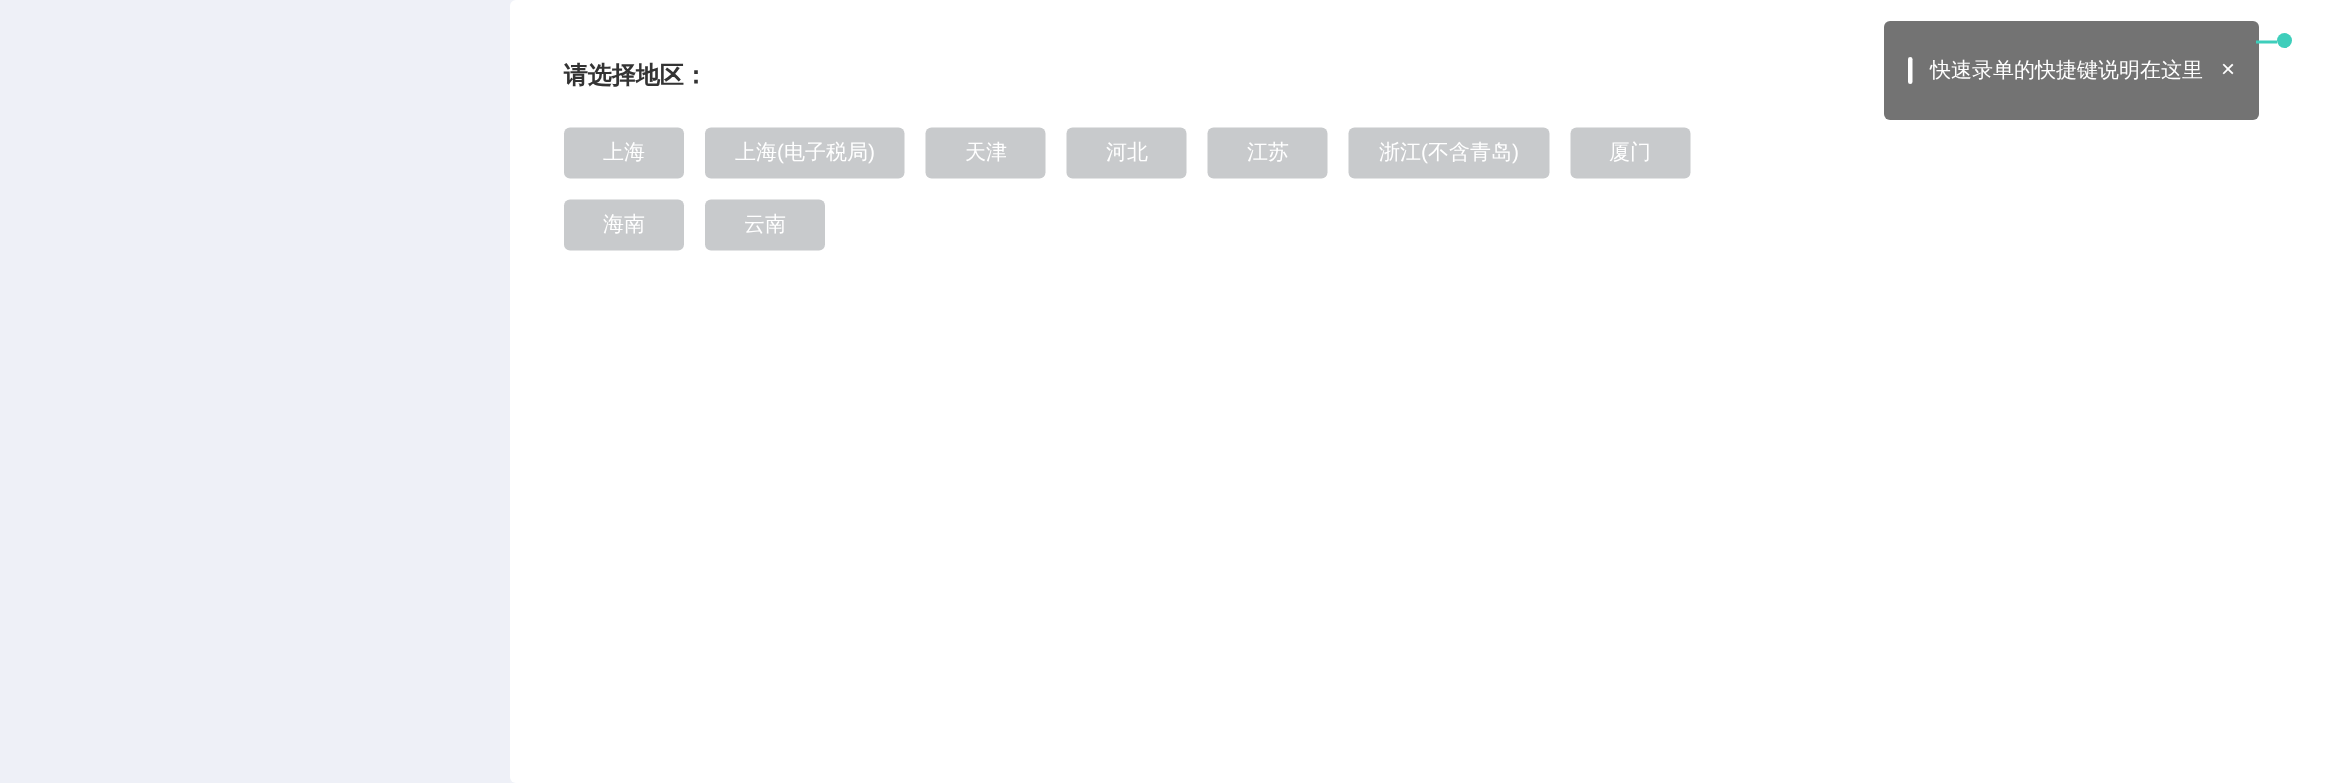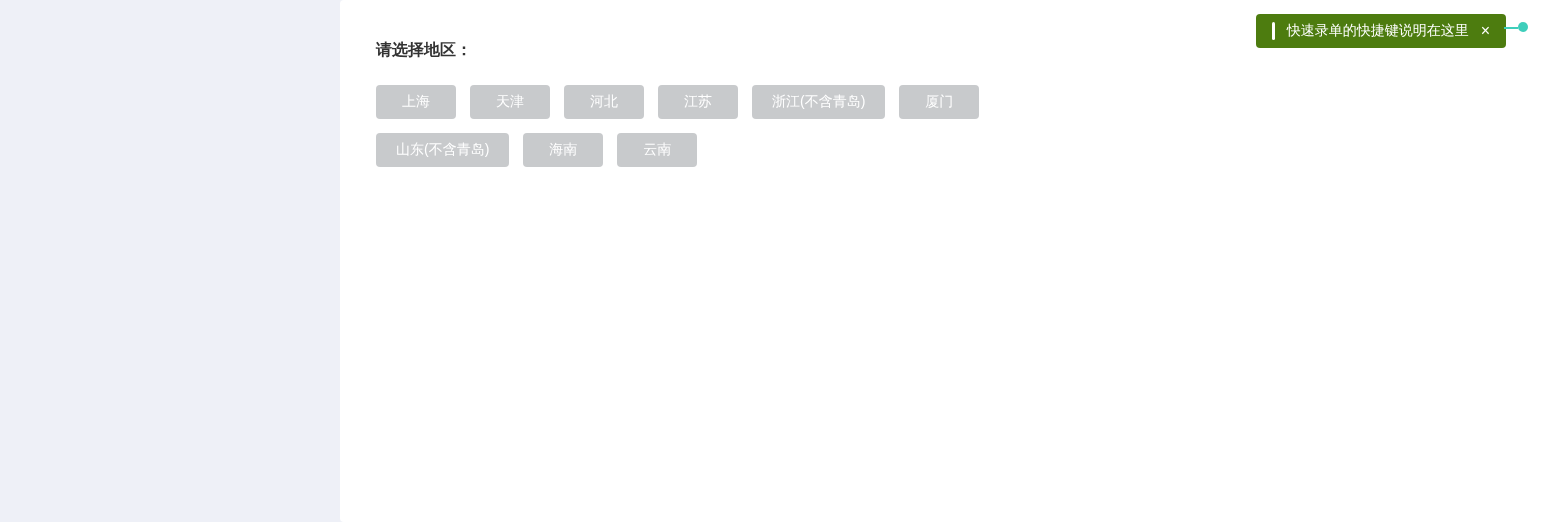--- a/index.html
+++ b/index.html
@@ -66,24 +66,24 @@
       min-width: 80px;
       text-align: center;
       white-space: nowrap;
     }
 
     
     .tooltip-banner {
       position: absolute;
       top: 14px;
       right: 56px;
-      background: #4d7c0f;
+      background: #737373;
       color: #ffffff;
       font-size: 14px;
-      padding: 8px 16px;
+      padding: 24px 16px;
       border-radius: 4px;
       display: flex;
       align-items: flex-end;
       gap: 8px;
       white-space: nowrap;
     }
 
     .tooltip-banner .bar {
       width: 3px;
       height: 18px;
@@ -127,28 +127,28 @@
 </head>
 <body>
 
 <div class="sidebar"></div>
 
 <div class="main-content">
   <div class="region-section">
     <div class="region-label">请选择地区：</div>
     <div class="region-buttons-row" id="row1">
         <button class="region-btn">上海</button>
+        <button class="region-btn">上海(电子税局)</button>
         <button class="region-btn">天津</button>
         <button class="region-btn">河北</button>
         <button class="region-btn">江苏</button>
         <button class="region-btn">浙江(不含青岛)</button>
         <button class="region-btn">厦门</button>
       </div>
     <div class="region-buttons-row" id="row2">
-        <button class="region-btn">山东(不含青岛)</button>
         <button class="region-btn">海南</button>
         <button class="region-btn">云南</button>
       </div>
   </div>
 </div>
 
 <div class="tooltip-banner">
   <span class="bar"></span>
   <span>快速录单的快捷键说明在这里</span>
   <button class="close-btn">×</button>

